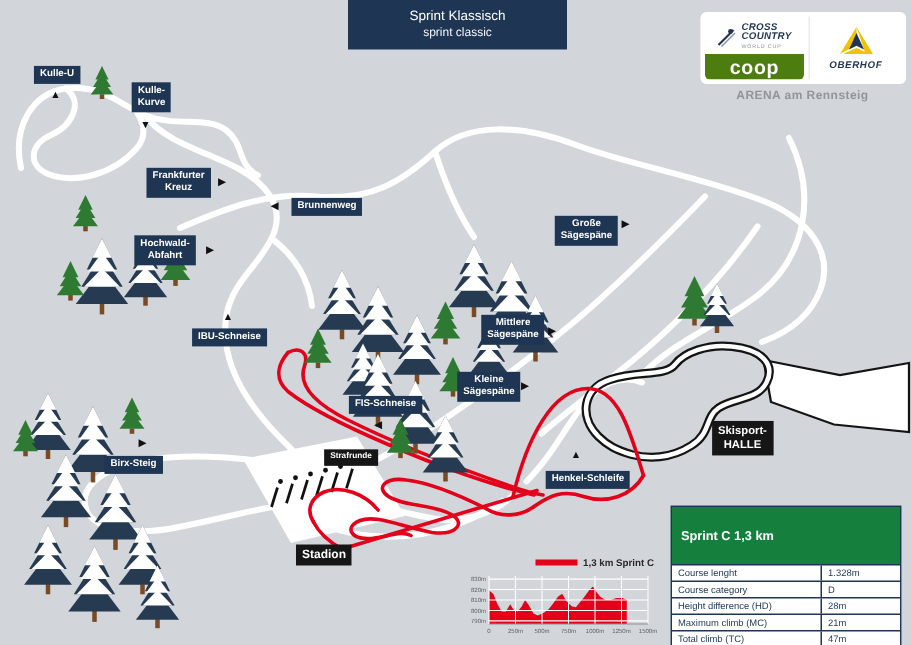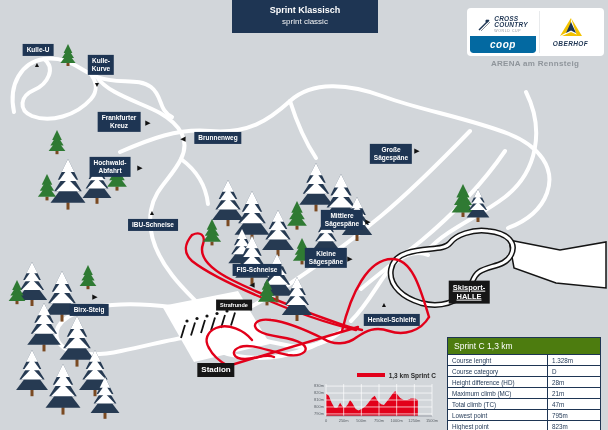--- a/index.html
+++ b/index.html
@@ -4,47 +4,47 @@
 <style>
   html,body{margin:0;padding:0;}
   body{font-family:"Liberation Sans",sans-serif;}
   .canvas{position:relative;width:608px;height:430px;background:#d2d6da;overflow:hidden;}
   svg{display:block;}
   #map-svg{position:absolute;left:0;top:0;}
 
   
   .title-box{position:absolute;left:232px;top:0;width:146px;height:33px;background:#1e3553;color:#fff;
     display:flex;flex-direction:column;align-items:center;justify-content:center;line-height:1.3;}
-  .title-box .t1{font-size:9px;font-weight:bold;}
+  .title-box .t1{font-size:9px;font-weight:normal;}
   .title-box .t2{font-size:8px;font-weight:normal;opacity:.95;}
 
   
   .logo-card{position:absolute;left:467px;top:8px;width:137px;height:48px;background:#fff;border-radius:4px;
     display:flex;align-items:stretch;padding:3px;box-sizing:border-box;gap:3px;}
   .wc-logo{width:66px;display:flex;flex-direction:column;border-radius:3px;overflow:hidden;}
   .wc-top{flex:1;display:flex;align-items:center;justify-content:center;gap:3px;padding-top:2px;}
   .wc-text{display:flex;flex-direction:column;line-height:1;}
   .wc-text .l1,.wc-text .l2{font-size:6.5px;font-weight:bold;font-style:italic;color:#1e3553;letter-spacing:.2px;}
   .wc-text .l3{font-size:3.5px;color:#8a9099;letter-spacing:.6px;margin-top:1px;}
-  .coop-band{height:17px;background:#0369a1;color:#fff;display:flex;align-items:center;justify-content:center;
-    font-size:10px;font-weight:bold;font-style:italic;letter-spacing:.5px;border-radius:0 0 3px 3px;}
+  .coop-band{height:17px;background:#4d7c0f;color:#fff;display:flex;align-items:center;justify-content:center;
+    font-size:13px;font-weight:bold;letter-spacing:.5px;border-radius:0 0 3px 3px;}
   .oberhof-logo{flex:1;display:flex;flex-direction:column;align-items:center;justify-content:center;border-left:1px solid #e8eaec;}
   .oberhof-name{font-size:6.5px;font-weight:bold;font-style:italic;color:#1e3553;letter-spacing:.4px;margin-top:1px;}
   .arena-text{position:absolute;left:455px;top:59px;width:160px;text-align:center;
     font-size:8px;font-weight:bold;color:#8f959b;letter-spacing:.3px;}
 
   
   .map-label{position:absolute;transform:translate(-50%,-50%);background:#1e3553;color:#fff;
     font-weight:bold;text-align:center;white-space:pre-line;line-height:1.25;padding:2px 4px;font-size:6.5px;}
   .map-label.black{background:#161616;}
   .marker{position:absolute;transform:translate(-50%,-50%);color:#111;font-size:7px;line-height:1;}
 
   
   .info-table{position:absolute;left:447px;top:337px;width:154px;background:#fff;border:1.5px solid #1e3553;box-sizing:border-box;}
-  .info-table .hdr{background:#4d7c0f;color:#fff;font-weight:normal;font-size:8.5px;padding:3px 6px;}
+  .info-table .hdr{background:#15803d;color:#fff;font-weight:bold;font-size:8.5px;padding:14px 6px;}
   .info-row{display:flex;border-top:1px solid #1e3553;font-size:6.3px;color:#1e3553;}
   .info-row .lab{flex:1;padding:1.5px 4px;}
   .info-row .val{width:44px;border-left:1px solid #1e3553;padding:1.5px 4px;}
 
   
   .chart{position:absolute;left:310px;top:370px;width:130px;height:58px;}
   .chart-legend{display:flex;align-items:center;justify-content:flex-end;gap:4px;height:10px;padding-right:4px;}
   .legend-swatch{width:28px;height:3.5px;background:#e2001a;}
   .legend-text{font-size:6.5px;font-weight:bold;color:#2a2a2a;}
 </style>
@@ -388,21 +388,21 @@
 Sägespäne</div>
       <div class="map-label" style="left: 342px; top: 220px; font-size: 6.5px;">Mittlere
 Sägespäne</div>
       <div class="map-label" style="left: 326px; top: 258px; font-size: 6.5px;">Kleine
 Sägespäne</div>
       <div class="map-label" style="left: 257px; top: 270px; font-size: 6.5px;">FIS-Schneise</div>
       <div class="map-label" style="left: 89px; top: 310px; font-size: 6.5px;">Birx-Steig</div>
       <div class="map-label black" style="left: 234px; top: 305px; font-size: 5.5px;">Strafrunde</div>
       <div class="map-label black" style="left: 216px; top: 370px; font-size: 8px;">Stadion</div>
       <div class="map-label" style="left: 392px; top: 320px; font-size: 6.5px;">Henkel-Schleife</div>
-      <div class="map-label black" style="left: 469px; top: 292px; font-size: 7.5px; text-decoration: underline;">Skisport-
+      <div class="map-label black" style="left: 495px; top: 292px; font-size: 7.5px;">Skisport-
 HALLE</div>
       <span class="marker" style="left: 37px; top: 64px;">▲</span>
       <span class="marker" style="left: 97px; top: 84px;">▼</span>
       <span class="marker" style="left: 148px; top: 122px;">▶</span>
       <span class="marker" style="left: 183px; top: 138px;">◀</span>
       <span class="marker" style="left: 140px; top: 167px;">▶</span>
       <span class="marker" style="left: 152px; top: 212px;">▲</span>
       <span class="marker" style="left: 417px; top: 150px;">▶</span>
       <span class="marker" style="left: 368px; top: 221px;">▶</span>
       <span class="marker" style="left: 350px; top: 258px;">▶</span>

